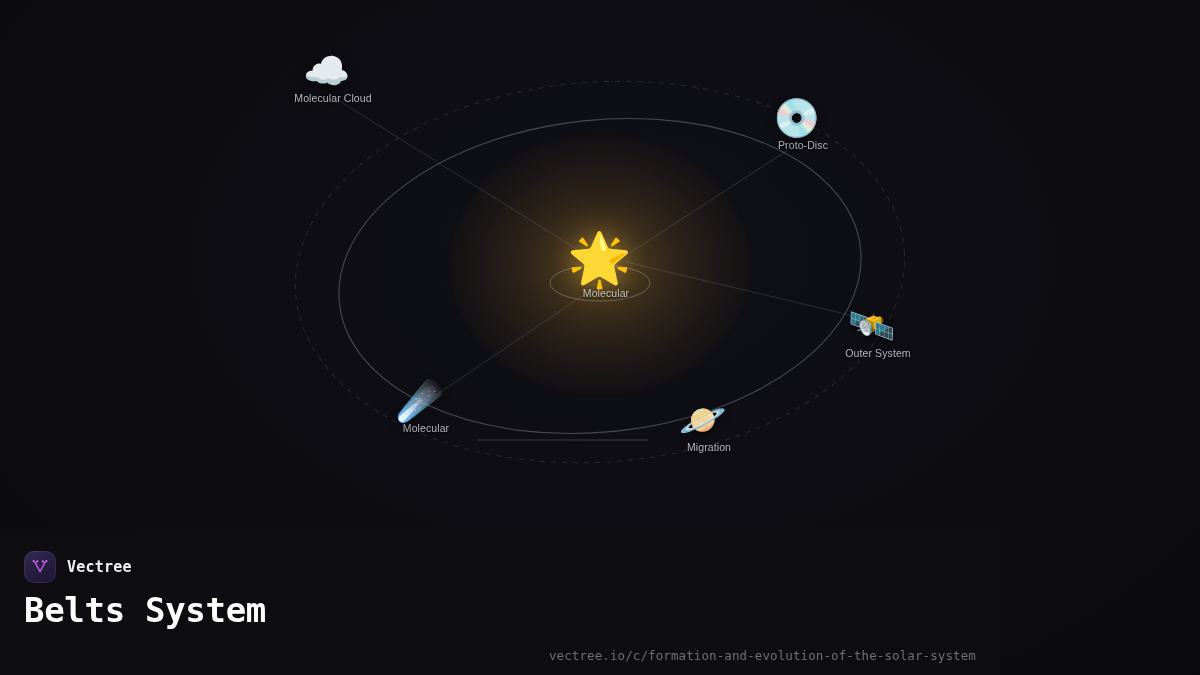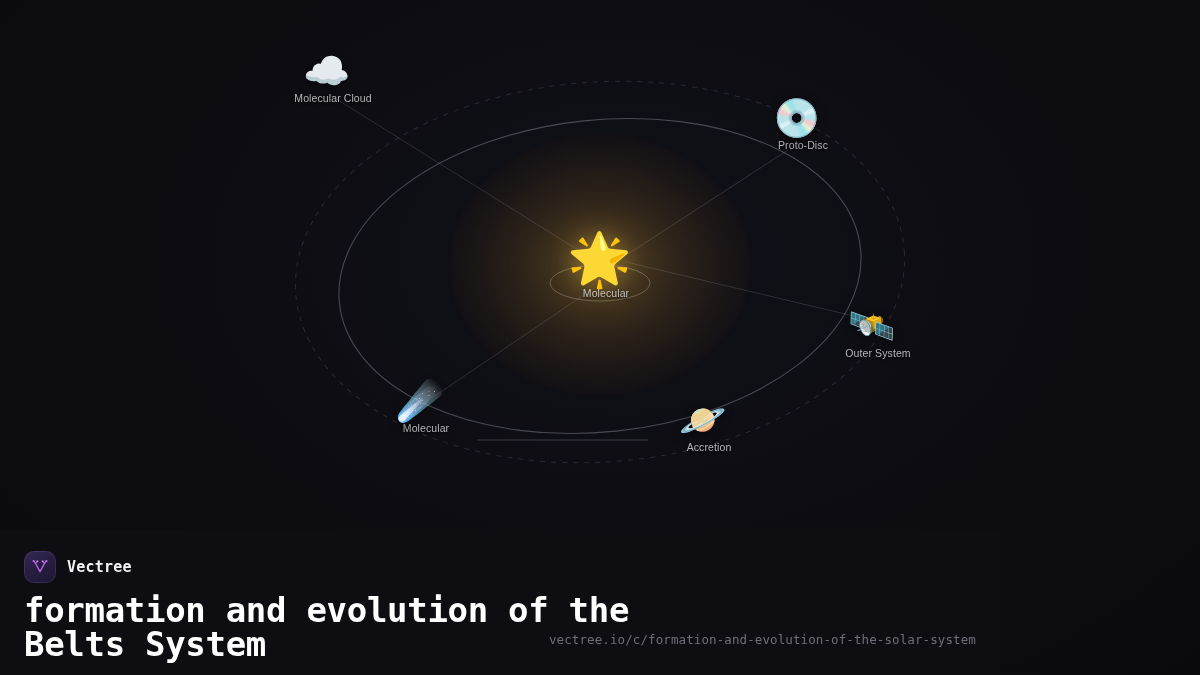--- a/index.html
+++ b/index.html
@@ -139,21 +139,21 @@
     color: #ffffff;
     letter-spacing: -0.3px;
     max-width: 680px;
   }
 
   .title-line { display: block; white-space: nowrap; }
 
   .url {
     position: absolute;
     right: 24px;
-    bottom: 28px;
+    bottom: 12px;
     font-family: "DejaVu Sans Mono", monospace;
     font-size: 12.5px;
     color: #6e6e78;
     letter-spacing: 0.1px;
     white-space: nowrap;
   }
 </style>
 </head>
 <body>
 
@@ -194,21 +194,21 @@
       <span class="node-label">Proto-Disc</span>
     </div>
 
     <div class="node" style="left:872px; top:333px;">
       <span class="node-glyph">🛰️</span>
       <span class="node-label">Outer System</span>
     </div>
 
     <div class="node" style="left:703px; top:427px;">
       <span class="node-glyph">🪐</span>
-      <span class="node-label">Accretion</span>
+      <span class="node-label">Migration</span>
     </div>
 
     <div class="node" style="left:420px; top:408px;">
       <span class="node-glyph">☄️</span>
       <span class="node-label">Molecular</span>
     </div>
   </div>
 
   <div id="footer">
 
@@ -221,20 +221,19 @@
           <circle cx="4.4" cy="4.8" r="1.25" fill="#d07bf0"></circle>
           <circle cx="8.8" cy="5.0" r="1.25" fill="#d07bf0"></circle>
           <circle cx="15.3" cy="5.0" r="1.25" fill="#d07bf0"></circle>
           <circle cx="19.7" cy="4.8" r="1.25" fill="#d07bf0"></circle>
         </svg>
       </span>
       <span class="brand-name">Vectree</span>
     </div>
 
     <div class="title">
-      <span class="title-line">formation and evolution of the</span>
       <span class="title-line">Belts System</span>
     </div>
 
     <div class="url">vectree.io/c/formation-and-evolution-of-the-solar-system</div>
   </div>
 
 </div>
 
 </body></html>

